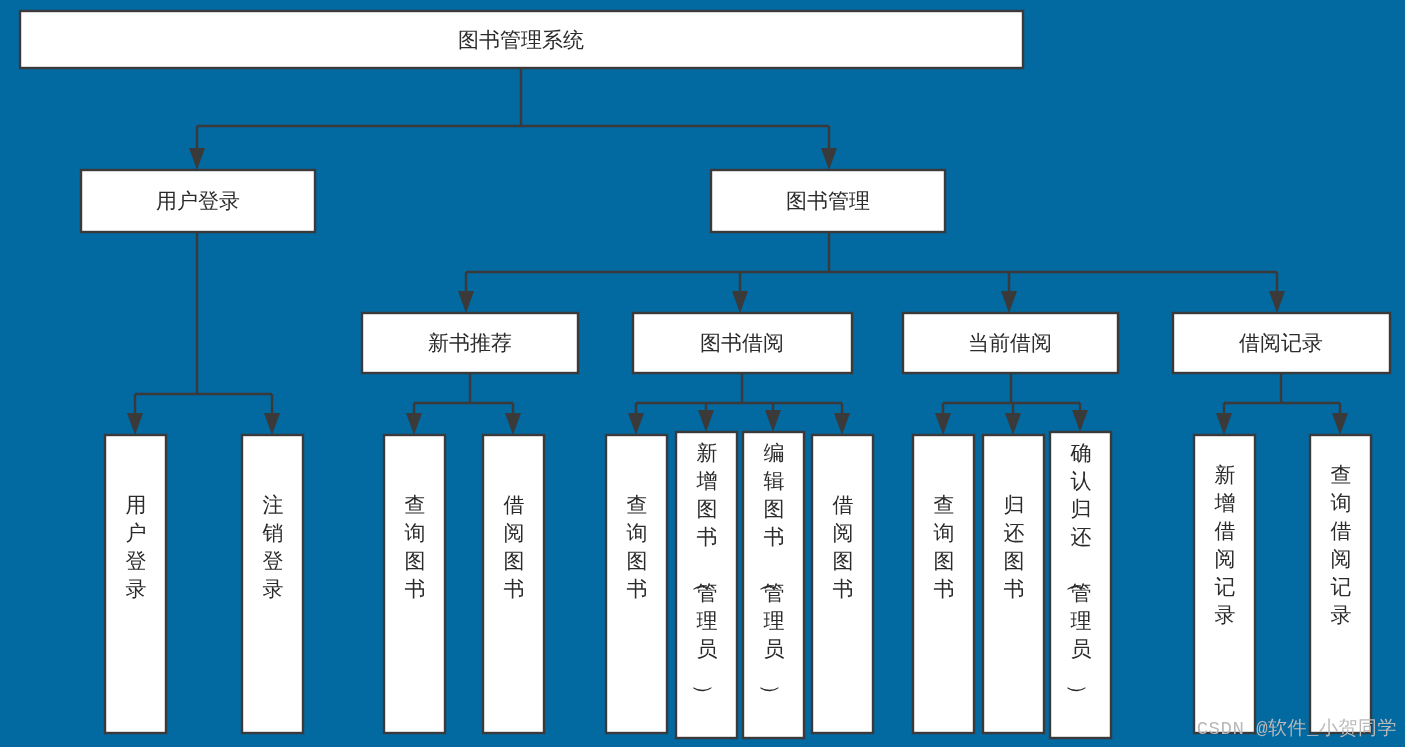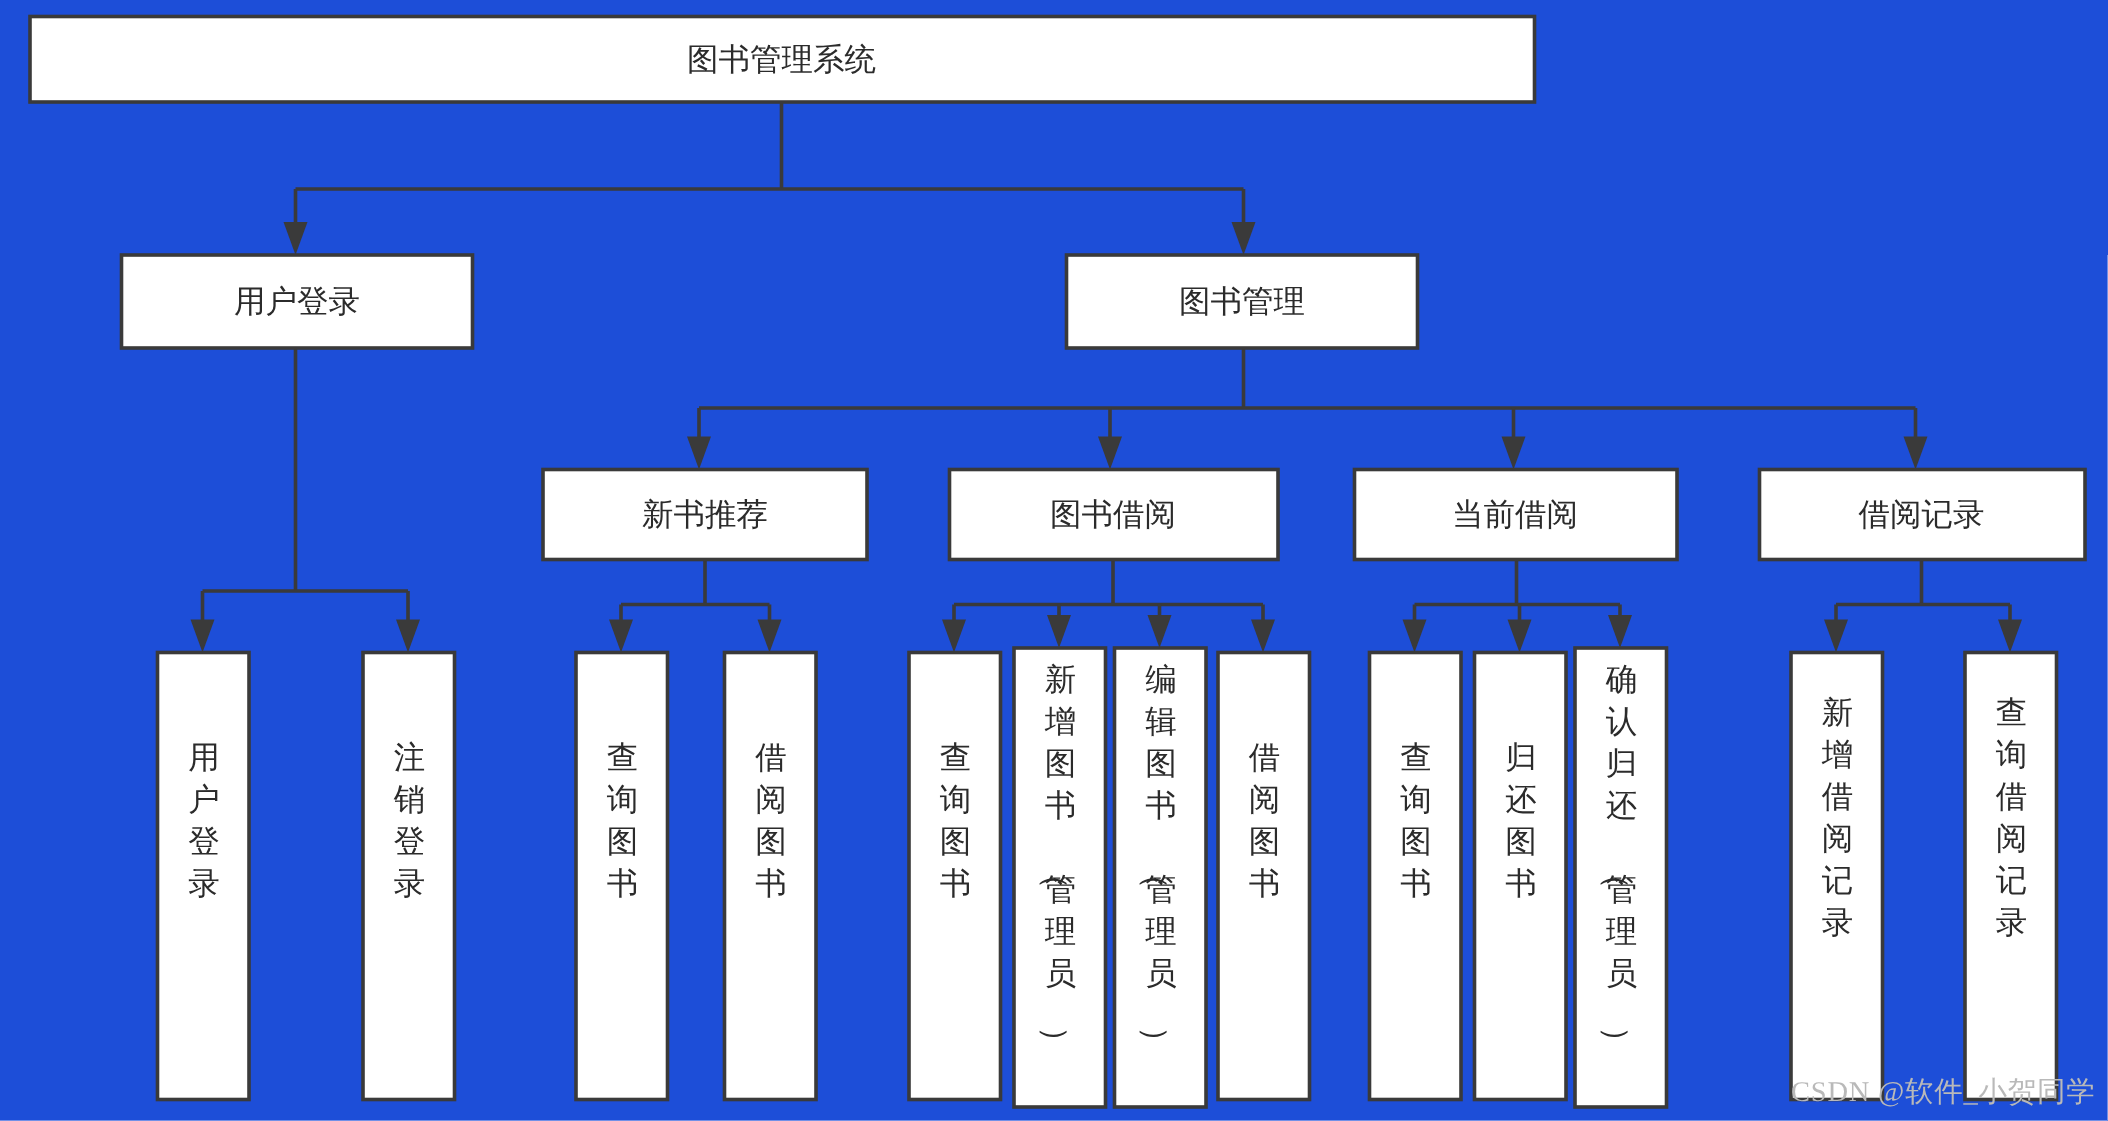--- a/index.html
+++ b/index.html
@@ -12,21 +12,21 @@
     font-family: "DejaVu Sans", "Liberation Sans", sans-serif;
     width: 1405px;
     height: 747px;
     overflow: hidden;
     position: relative;
   }
   #diagram-root {
     position: relative;
     width: 1405px;
     height: 747px;
-    background: #1d4ed8;
+    background: #0369a1;
   }
   svg.diagram-canvas {
     position: absolute;
     left: 0;
     top: 0;
     width: 1405px;
     height: 747px;
     display: block;
   }
   .node-box {
@@ -54,21 +54,21 @@
   .node-label-vertical {
     font-family: "DejaVu Sans", "Liberation Sans", sans-serif;
     fill: #2b2b2b;
     font-size: 21px;
     text-anchor: middle;
   }
   .watermark-text {
     position: absolute;
     right: 8px;
     bottom: 6px;
-    font-family: Liberation Serif, serif;
+    font-family: Liberation Mono, monospace;
     font-size: 19px;
     color: #b9b9b9;
     white-space: nowrap;
     letter-spacing: 0.5px;
     user-select: none;
   }
 </style>
 </head>
 <body>
 

